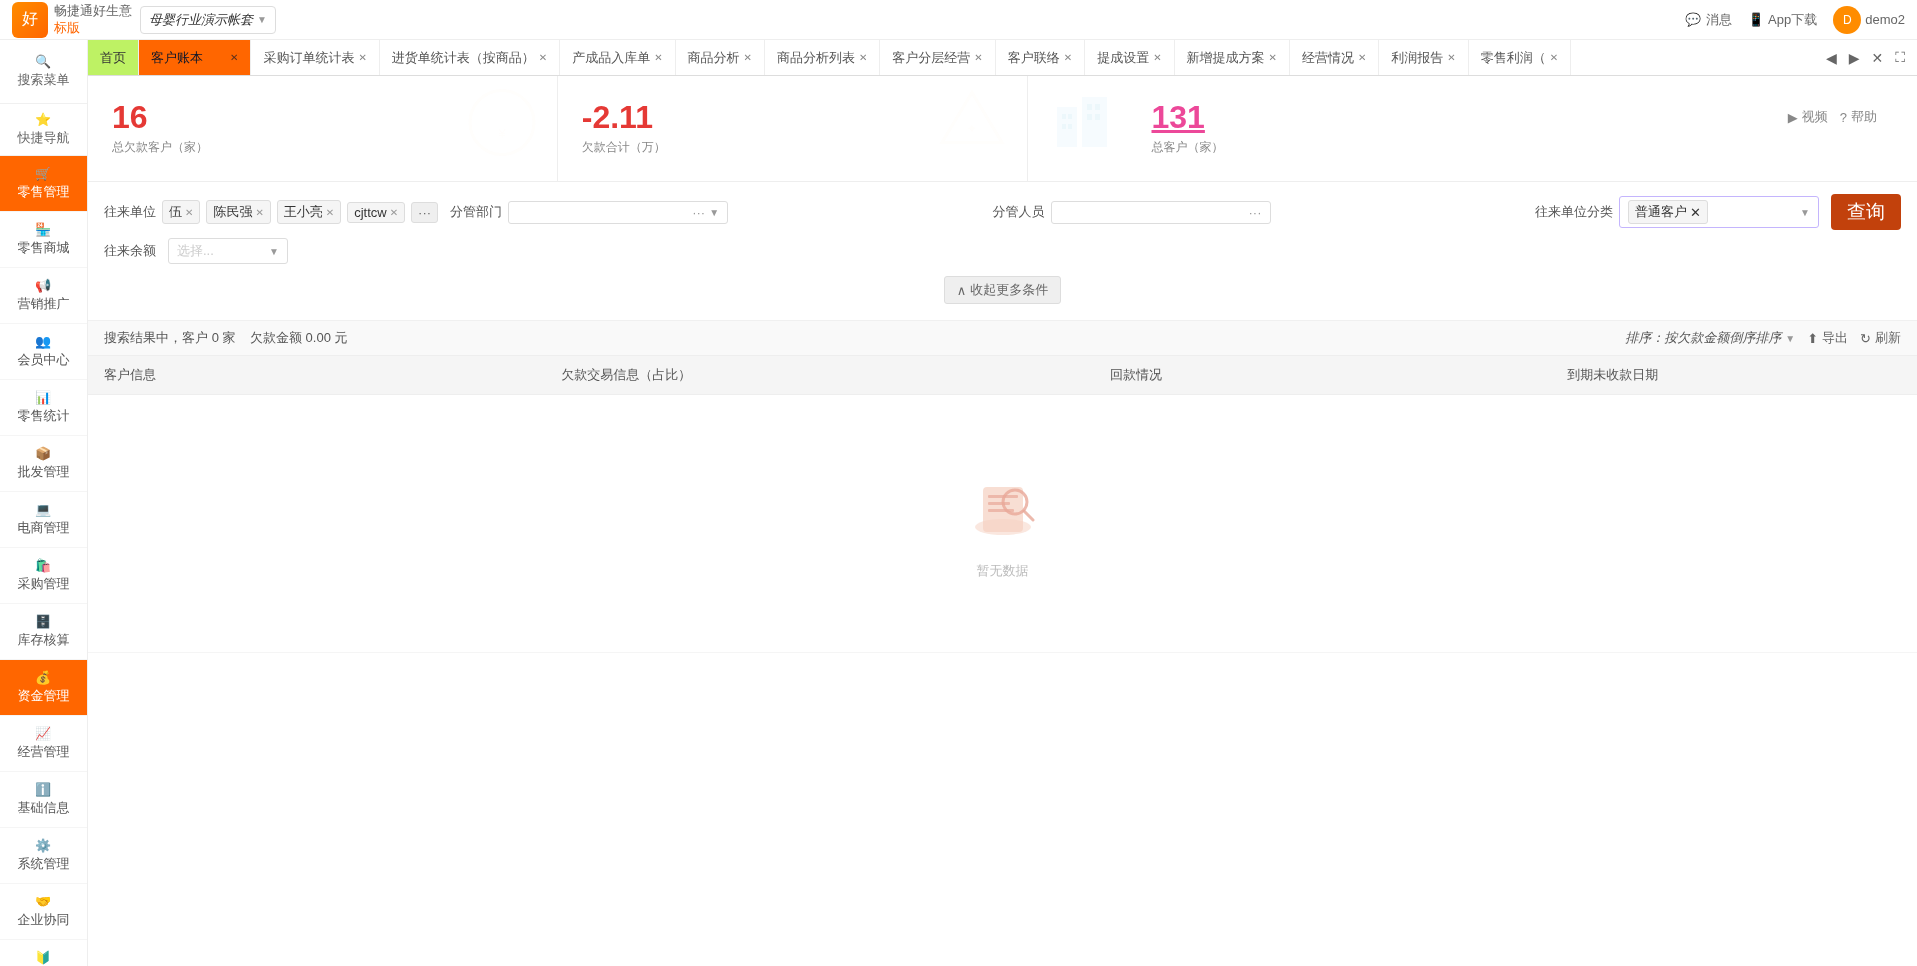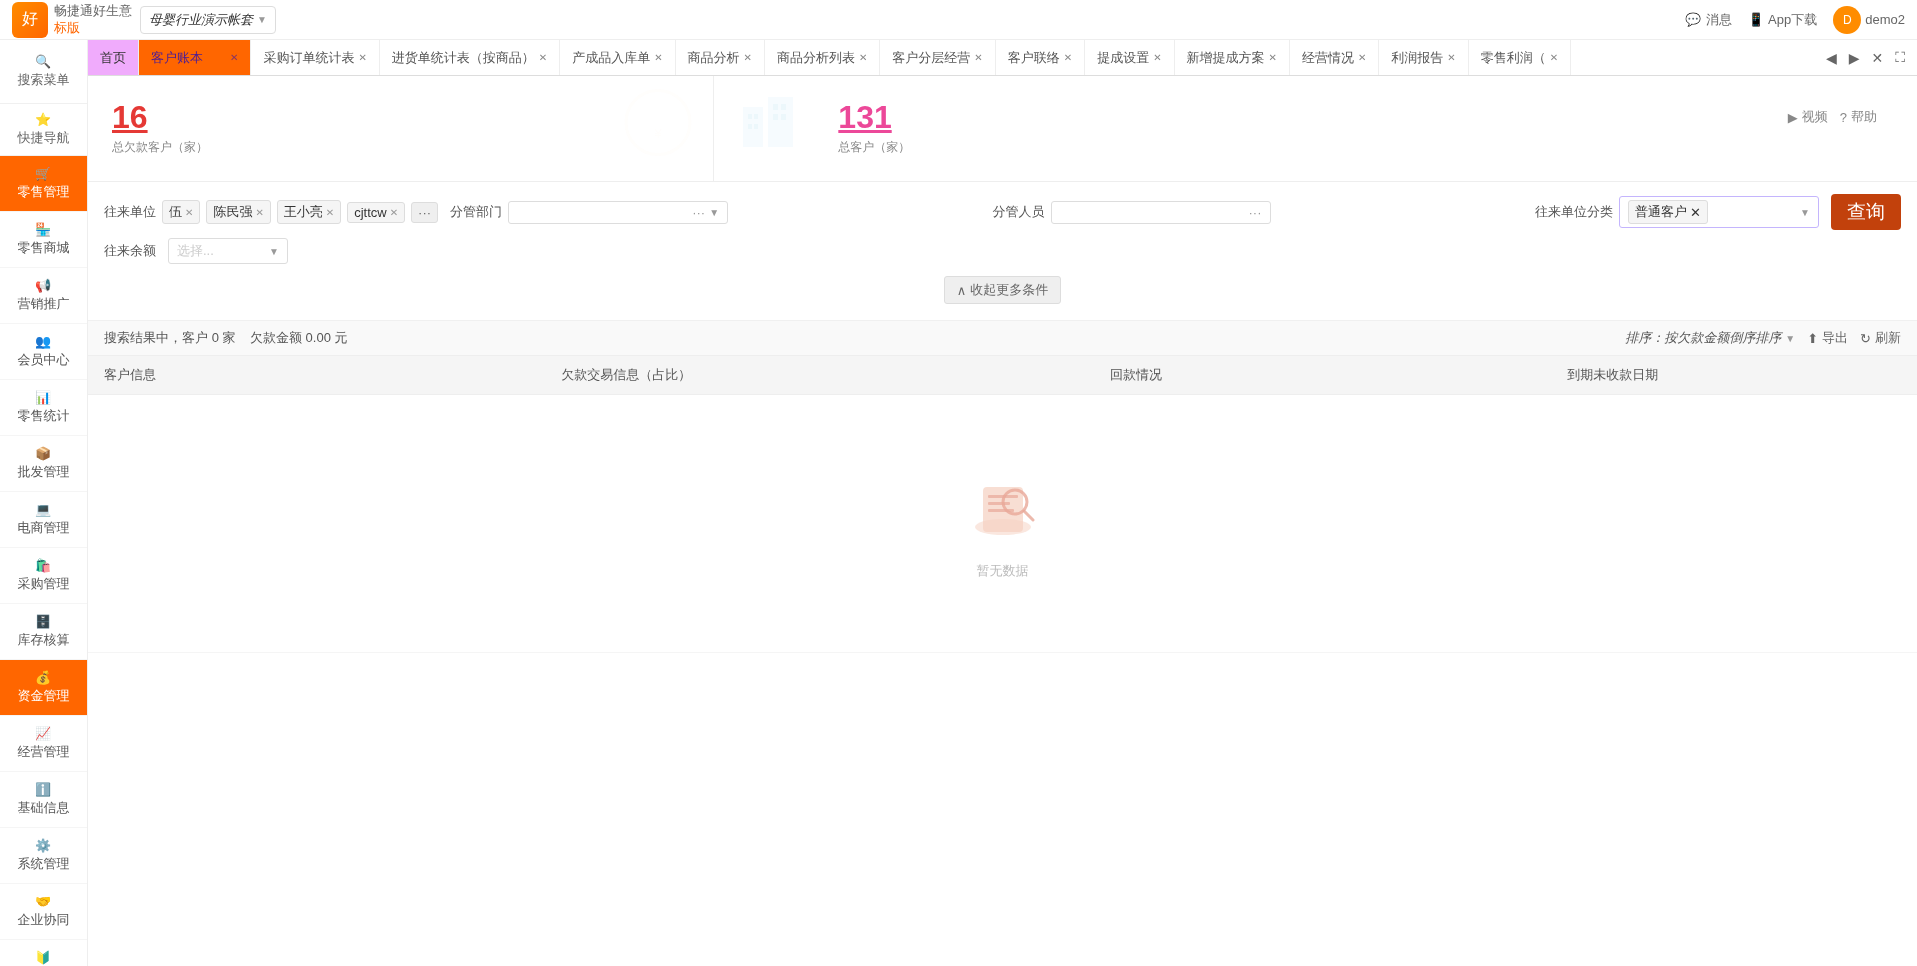--- a/index.html
+++ b/index.html
@@ -34,35 +34,35 @@
     .sidebar-search-btn { width: 100%; background: none; border: none; color: #666; cursor: pointer; display: flex; flex-direction: column; align-items: center; gap: 2px; font-size: 12px; padding: 4px; }
     .sidebar-nav-btn { width: 100%; background: none; border: none; color: #666; cursor: pointer; display: flex; flex-direction: column; align-items: center; gap: 2px; font-size: 12px; padding: 8px 4px; border-bottom: 1px solid #f0f0f0; }
     .sidebar-item { width: 100%; background: none; border: none; color: #555; cursor: pointer; display: flex; flex-direction: column; align-items: center; gap: 2px; font-size: 12px; padding: 10px 4px; border-bottom: 1px solid #f5f5f5; }
     .sidebar-item.active { background: #ff6600; color: white; }
     .sidebar-item.active-parent { background: #ff6600; color: white; }
 
     
     .content-area { flex: 1; display: flex; flex-direction: column; overflow: hidden; }
     .tab-bar { background: #fff; display: flex; align-items: center; border-bottom: 1px solid #ddd; height: 36px; overflow: hidden; flex-shrink: 0; }
     .tab-item { display: flex; align-items: center; gap: 4px; padding: 0 12px; height: 36px; border-right: 1px solid #eee; cursor: pointer; white-space: nowrap; font-size: 12px; color: #555; flex-shrink: 0; }
-    .tab-item.home { background: #f0abfc; color: #333; }
-    .tab-item.active { background: #ff6600; color: #4c1d95; gap: 27px; }
+    .tab-item.home { background: #bef264; color: #333; }
+    .tab-item.active { background: #ff6600; color: #0f172a; gap: 27px; }
     .tab-item .close-btn { color: inherit; opacity: 0.7; font-size: 10px; cursor: pointer; }
     .tab-bar-controls { display: flex; align-items: center; gap: 4px; padding: 0 8px; margin-left: auto; }
     .tab-ctrl-btn { background: none; border: none; cursor: pointer; color: #666; font-size: 14px; padding: 2px 4px; }
 
     
     .page-content { flex: 1; overflow-y: auto; background: #fff; }
 
     
     .stats-row { display: flex; border-bottom: 1px solid #eee; min-height: 90px; }
     .stat-card { flex: 1; display: flex; align-items: center; padding: 16px 24px; border-right: 1px solid #eee; position: relative; overflow: hidden; }
     .stat-card:last-child { border-right: none; }
     .stat-bg-icon { position: absolute; right: 20px; top: 50%; transform: translateY(-50%); opacity: 0.12; font-size: 56px; color: #ff8c00; }
-    .stat-value { font-size: 32px; font-weight: bold; line-height: 1; text-decoration: underline; }
+    .stat-value { font-size: 32px; font-weight: bold; line-height: 1; }
     .stat-value.red { color: #e53935; }
     .stat-value.black { color: #ec4899; text-decoration: underline; }
     .stat-label { font-size: 12px; color: #888; margin-top: 6px; }
     .stat-info { display: flex; flex-direction: column; }
     .page-top-actions { display: flex; align-items: center; gap: 12px; padding: 8px 16px; margin-left: auto; align-self: flex-start; padding-top: 16px; }
     .page-top-action-btn { display: flex; align-items: center; gap: 4px; color: #888; font-size: 12px; cursor: pointer; }
 
     
     .filter-area { padding: 12px 16px; border-bottom: 1px solid #f0f0f0; background: #fff; }
     .filter-row { display: flex; align-items: center; gap: 12px; margin-bottom: 8px; flex-wrap: wrap; }
@@ -280,20 +280,32 @@
             <svg width="70" height="70" viewBox="0 0 70 70" style="opacity:0.12">
               <circle cx="35" cy="35" r="32" fill="none" stroke="#ff8c00" stroke-width="3"></circle>
               <text x="35" y="50" text-anchor="middle" font-size="38" fill="#ff8c00">¥</text>
             </svg>
           </div>
           <div class="stat-info">
             <div class="stat-value red">16</div>
             <div class="stat-label">总欠款客户（家）</div>
           </div>
         </div>
+        <div class="stat-card">
+          <div class="stat-bg-icon">
+            <svg width="70" height="70" viewBox="0 0 70 70" style="opacity:0.12">
+              <polygon points="35,5 65,55 5,55" fill="none" stroke="#ff8c00" stroke-width="3"></polygon>
+              <text x="35" y="45" text-anchor="middle" font-size="24" fill="#ff8c00">✦</text>
+            </svg>
+          </div>
+          <div class="stat-info">
+            <div class="stat-value red">-2.11</div>
+            <div class="stat-label">欠款合计（万）</div>
+          </div>
+        </div>
         <div class="stat-card" style="flex:2; justify-content:space-between">
           <div style="display:flex;align-items:center;gap:40px">
             <div class="stat-bg-icon" style="position:relative;transform:none;right:auto;top:auto;opacity:0.15">
               <svg width="60" height="60" viewBox="0 0 60 60">
                 <rect x="5" y="15" width="20" height="40" fill="#87ceeb" opacity="0.5"></rect>
                 <rect x="30" y="5" width="25" height="50" fill="#87ceeb" opacity="0.5"></rect>
                 <rect x="10" y="22" width="4" height="5" fill="#87ceeb"></rect>
                 <rect x="16" y="22" width="4" height="5" fill="#87ceeb"></rect>
                 <rect x="10" y="32" width="4" height="5" fill="#87ceeb"></rect>
                 <rect x="16" y="32" width="4" height="5" fill="#87ceeb"></rect>

